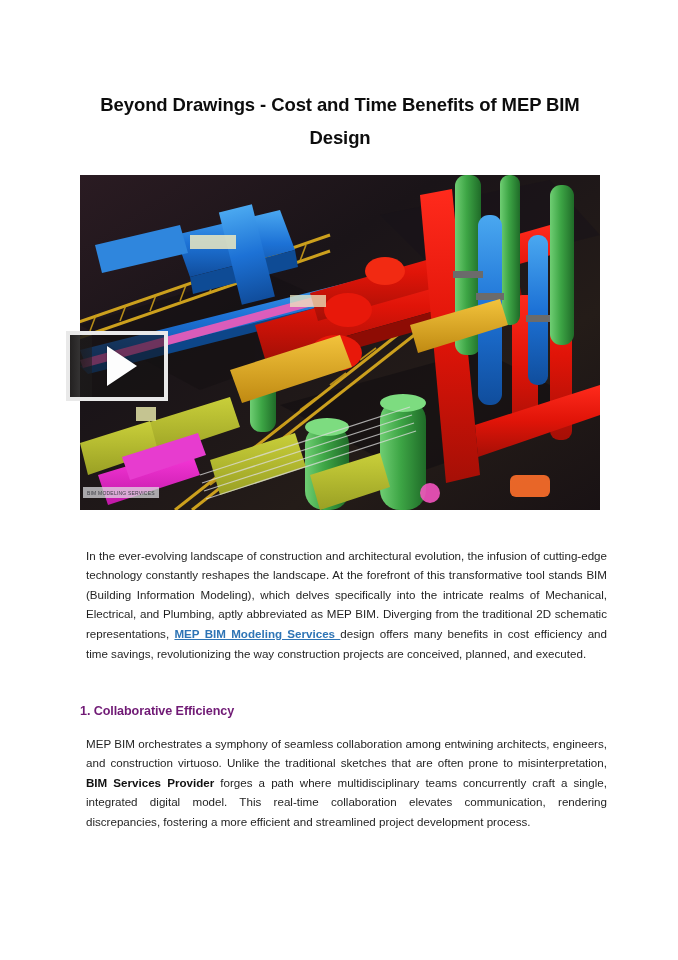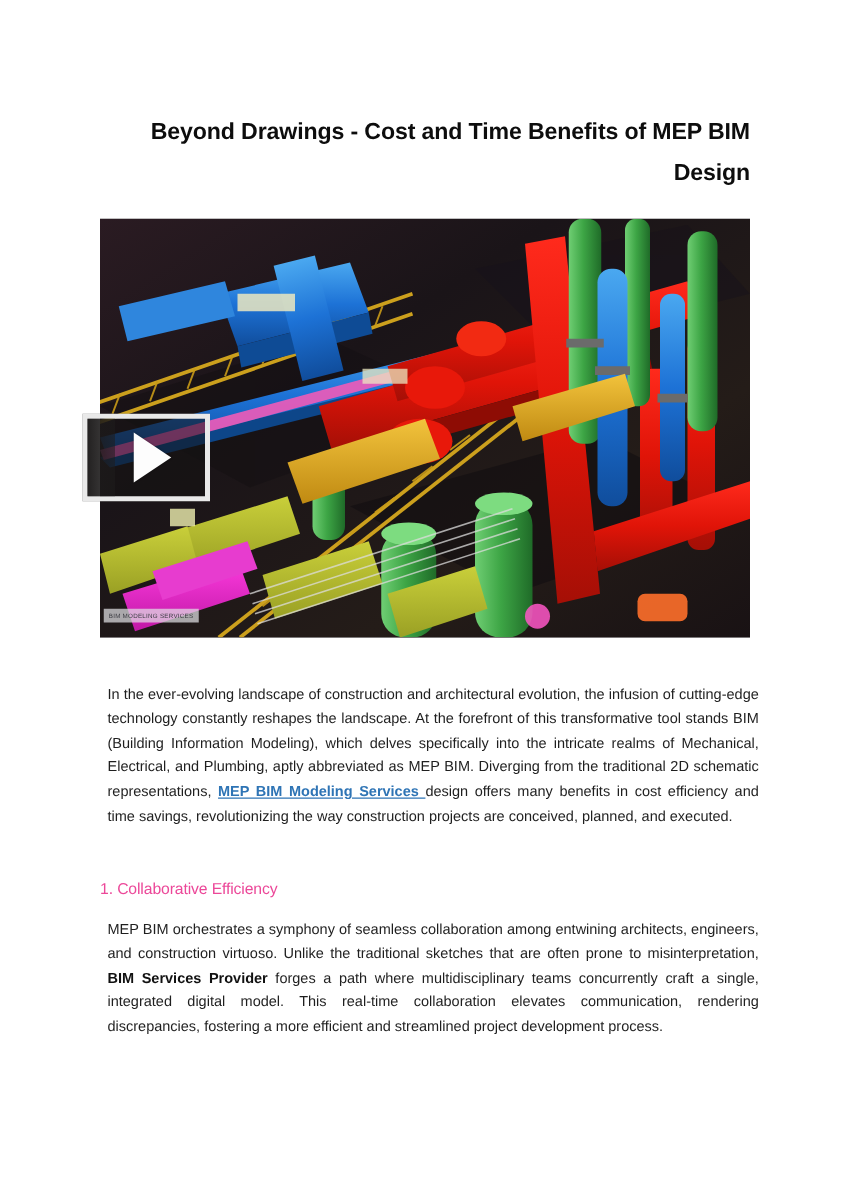--- a/index.html
+++ b/index.html
@@ -24,21 +24,21 @@
     position: relative;
     box-sizing: border-box;
   }
 
   
   .doc-title {
     position: absolute;
     left: 80px;
     top: 76px;
     width: 520px;
-    text-align: right;
+    text-align: center;
     font-size: 18.5px;
     font-weight: bold;
     line-height: 33px;
     letter-spacing: -0.1px;
     color: #0d0d0d;
   }
 
   
   .figure-wrap {
     position: absolute;
@@ -122,22 +122,22 @@
     text-align: justify;
   }
   #para-intro { top: 534px; }
   #para-collab { top: 722px; }
 
   .section-heading {
     position: absolute;
     left: 80px;
     top: 694px;
     font-size: 12.6px;
-    font-weight: normal;
-    color: #ec4899;
+    font-weight: bold;
+    color: #701a75;
     letter-spacing: -0.1px;
   }
 
   .link {
     color: #2E74B5;
     text-decoration: underline;
     font-weight: bold;
     cursor: pointer;
   }
   .bold {

